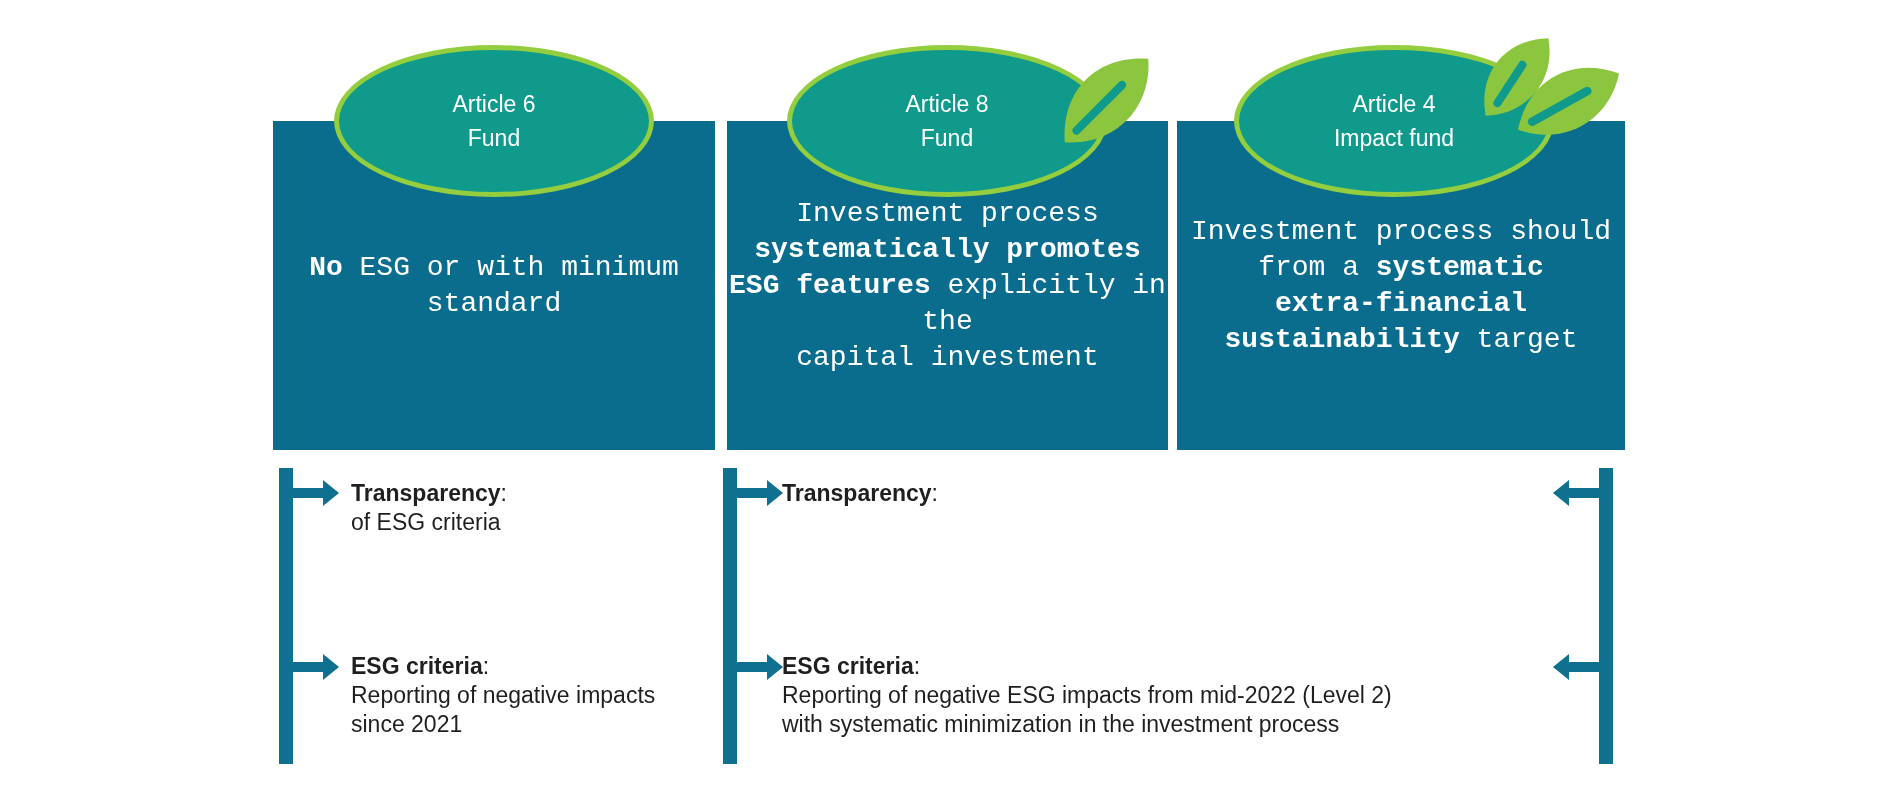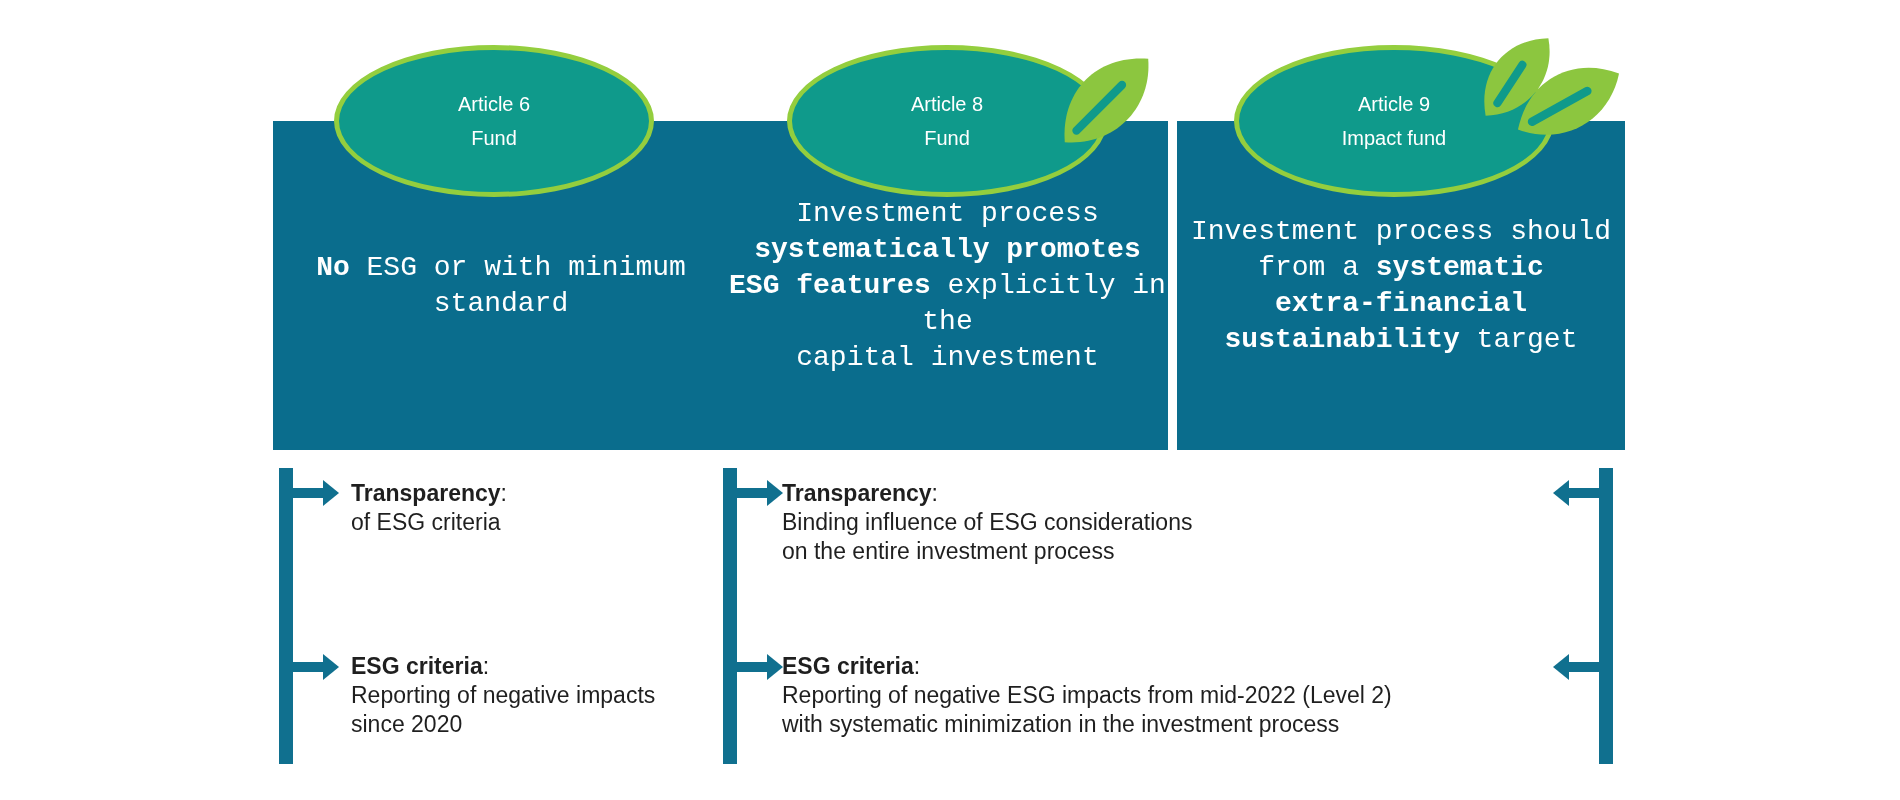--- a/index.html
+++ b/index.html
@@ -7,37 +7,37 @@
     position:relative;
     width:1900px;height:800px;
     background:#ffffff;
     font-family:"Liberation Sans", sans-serif;
     overflow:hidden;
   }
   .b{font-weight:700;}
 
   
   .box{position:absolute;top:121px;height:329px;background:var(--box_fill);}
-  .box1{left:273px;width:442px;padding-left:14px;}
+  .box1{left:273px;width:442px;}
   .box2{left:727px;width:441px;}
   .box3{left:1177px;width:435px;padding-left:13px;}
   .desc{
     position:absolute;inset:0;
     display:flex;flex-direction:column;justify-content:center;
     text-align:center;color:var(--box_text);
     font-size:28px;line-height:36px;font-family:Liberation Mono, monospace;
   }
 
   
   .badge{
     position:absolute;top:45px;width:320px;height:152px;
     box-sizing:border-box;border-radius:50%;
     background:var(--badge_fill);border:5px solid var(--badge_border);
     display:flex;flex-direction:column;justify-content:center;align-items:center;
-    color:var(--box_text);font-size:20px;line-height:34px;text-align:center;
+    color:var(--box_text);font-size:23px;line-height:34px;text-align:center;
     z-index:2;
   }
   .badge1{left:334px;}
   .badge2{left:787px;}
   .badge3{left:1234px;}
 
   
   .leaf8{position:absolute;left:1058px;top:52px;z-index:3;}
   .leaf9{position:absolute;left:1474px;top:28px;z-index:3;}
 
@@ -101,21 +101,21 @@
 
   <div class="box box3">
     <div class="desc">
         <div><span>Investment process should</span></div>
         <div><span>from a </span><span class="b">systematic</span></div>
         <div><span class="b">extra-financial</span></div>
         <div><span class="b">sustainability</span><span> target</span></div>
       </div>
   </div>
   <div class="badge badge3">
-    <div>Article 9</div>
+    <div>Article 4</div>
     <div>Impact fund</div>
   </div>
   <svg class="leaf9" width="152" height="140" viewBox="0 0 152 140">
     <g transform="translate(2,8) scale(0.82) rotate(-6 50 50)">
       <path d="M7 93 C3 40 40 3 93 7 C97 58 58 97 7 93 Z" style="fill:var(--leaf_green)"></path>
       <path d="M23 79 L58 36" style="stroke:var(--badge_fill);stroke-width:10;stroke-linecap:round;fill:none"></path>
     </g>
     <g transform="translate(47,26) scale(0.95) rotate(16 50 50)">
       <path d="M7 93 C3 40 40 3 93 7 C97 58 58 97 7 93 Z" style="fill:var(--leaf_green)"></path>
       <path d="M19 81 L66 34" style="stroke:var(--badge_fill);stroke-width:9;stroke-linecap:round;fill:none"></path>
@@ -154,29 +154,25 @@
   <div class="note note-l1">
     <div><span class="b">Transparency</span><span>:</span></div>
     <div>
         <div>of ESG criteria</div>
       </div>
   </div>
   <div class="note note-l2">
     <div><span class="b">ESG criteria</span><span>:</span></div>
     <div>
         <div>Reporting of negative impacts</div>
-        <div>since 2020</div>
+        <div>since 2021</div>
       </div>
   </div>
   <div class="note note-m1">
     <div><span class="b">Transparency</span><span>:</span></div>
-    <div>
-        <div>Binding influence of ESG considerations</div>
-        <div>on the entire investment process</div>
-      </div>
   </div>
   <div class="note note-m2">
     <div><span class="b">ESG criteria</span><span>:</span></div>
     <div>
         <div>Reporting of negative ESG impacts from mid-2022 (Level 2)</div>
         <div>with systematic minimization in the investment process</div>
       </div>
   </div>
 
 </div>

